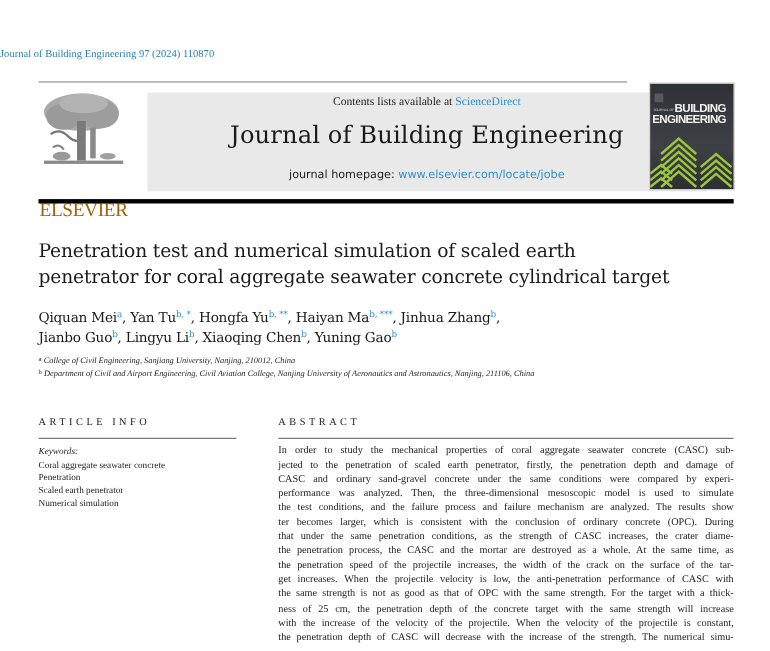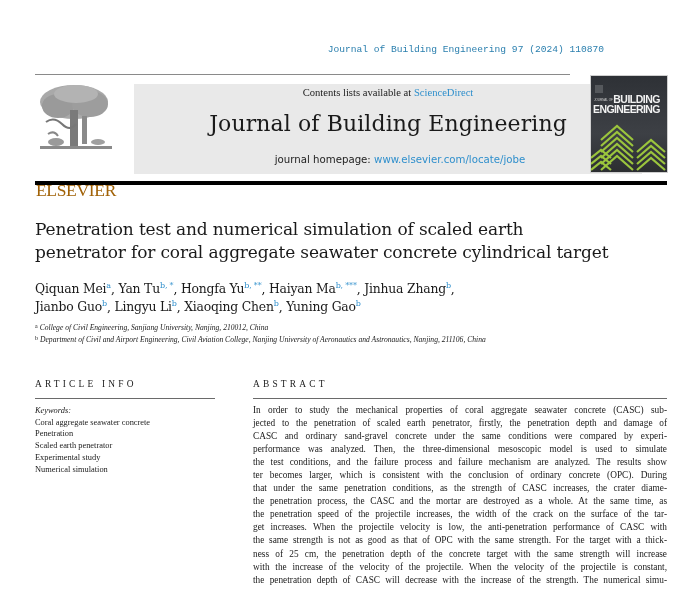--- a/index.html
+++ b/index.html
@@ -1,36 +1,36 @@
 <!DOCTYPE html>
 <html><head>
   <meta charset="utf-8">
   <style>
     html, body { margin: 0; padding: 0; background: #ffffff; }
     body { width: 700px; height: 592px; overflow: hidden; position: relative;
            font-family: "DejaVu Serif", "Liberation Serif", serif; color: #1a1a1a; }
 
-    .running-head { position: absolute; top: 44px; left: 0; width: 604px; text-align: right;
-      font-family: Liberation Mono, monospace; font-size: 9.6px; color: #2a7fae; }
+    .running-head { position: absolute; top: 44px; left: 0; width: 659px; text-align: left;
+      font-family: Liberation Serif, serif; font-size: 9.6px; color: #2a7fae; }
 
     .top-rule { position: absolute; top: 74px; left: 35px; width: 535px; height: 1px; background: #8a8a8a; }
 
     .logo { position: absolute; top: 82px; left: 34px; width: 82px; height: 92px; }
     .logo .tree { position: absolute; top: 0; left: 2px; width: 78px; height: 72px; }
     .logo .word { position: absolute; top: 72px; left: 0; width: 84px; text-align: center;
       font-family: "Liberation Serif", serif; font-size: 17.5px; color: #a16207; letter-spacing: -0.3px; margin-top: 26px; }
 
     .banner { position: absolute; top: 84px; left: 134px; width: 508px; height: 90px; background: #e9e9e9; }
     .banner .contents { position: absolute; top: 3px; left: 0; width: 100%; text-align: center;
       font-family: "Liberation Serif", serif; font-size: 10.6px; color: #222; }
     .banner .contents a, .banner .hp a { color: #2f8fcc; text-decoration: none; }
     .banner .jtitle { position: absolute; top: 27px; left: 0; width: 100%; text-align: center;
       font-family: "DejaVu Serif", serif; font-size: 22px; color: #1a1a1a; letter-spacing: 0.1px; }
     .banner .hp { position: absolute; top: 70px; left: 0; width: 100%; text-align: center;
-      font-family: "DejaVu Sans", sans-serif; font-size: 10.2px; color: #222; padding-left: 12px; }
+      font-family: "DejaVu Sans", sans-serif; font-size: 10.2px; color: #222; }
 
     .cover { position: absolute; top: 75px; left: 590px; width: 78px; height: 98px;
       background: linear-gradient(180deg, #2e3136 0%, #3d4045 60%, #2c2e31 100%); overflow: hidden;
       border: 1px solid #cfcfcf; box-sizing: border-box; }
     .cover .small { position: absolute; top: 9px; left: 4px; width: 8px; height: 8px; background: #55585c; }
     .cover .l1 { position: absolute; top: 17px; right: 7px; font-family: "Liberation Sans", sans-serif;
       font-weight: bold; font-size: 10.5px; color: #f2f2f2; letter-spacing: -0.5px; }
     .cover .pre { position: absolute; top: 22px; left: 3px; font-family: "Liberation Sans", sans-serif;
       font-size: 3px; color: #cfcfcf; }
     .cover .l2 { position: absolute; top: 27px; left: 2px; font-family: "Liberation Sans", sans-serif;
@@ -152,21 +152,20 @@
 <div class="ai-rule"></div>
 
 <div class="sec-head" style="left:253px;">ABSTRACT</div>
 <div class="ab-rule"></div>
 
 <div class="keywords">
   <div class="kh">Keywords:</div>
   <div>Coral aggregate seawater concrete</div>
   <div>Penetration</div>
   <div>Scaled earth penetrator</div>
-  <div>Experimental study</div>
   <div>Numerical simulation</div>
 </div>
 
 <div class="abstract">
   <span class="ln">In order to study the mechanical properties of coral aggregate seawater concrete (CASC) sub-</span>
   <span class="ln">jected to the penetration of scaled earth penetrator, firstly, the penetration depth and damage of</span>
   <span class="ln">CASC and ordinary sand-gravel concrete under the same conditions were compared by experi-</span>
   <span class="ln">performance was analyzed. Then, the three-dimensional mesoscopic model is used to simulate</span>
   <span class="ln">the test conditions, and the failure process and failure mechanism are analyzed. The results show</span>
   <span class="ln">ter becomes larger, which is consistent with the conclusion of ordinary concrete (OPC). During</span>

